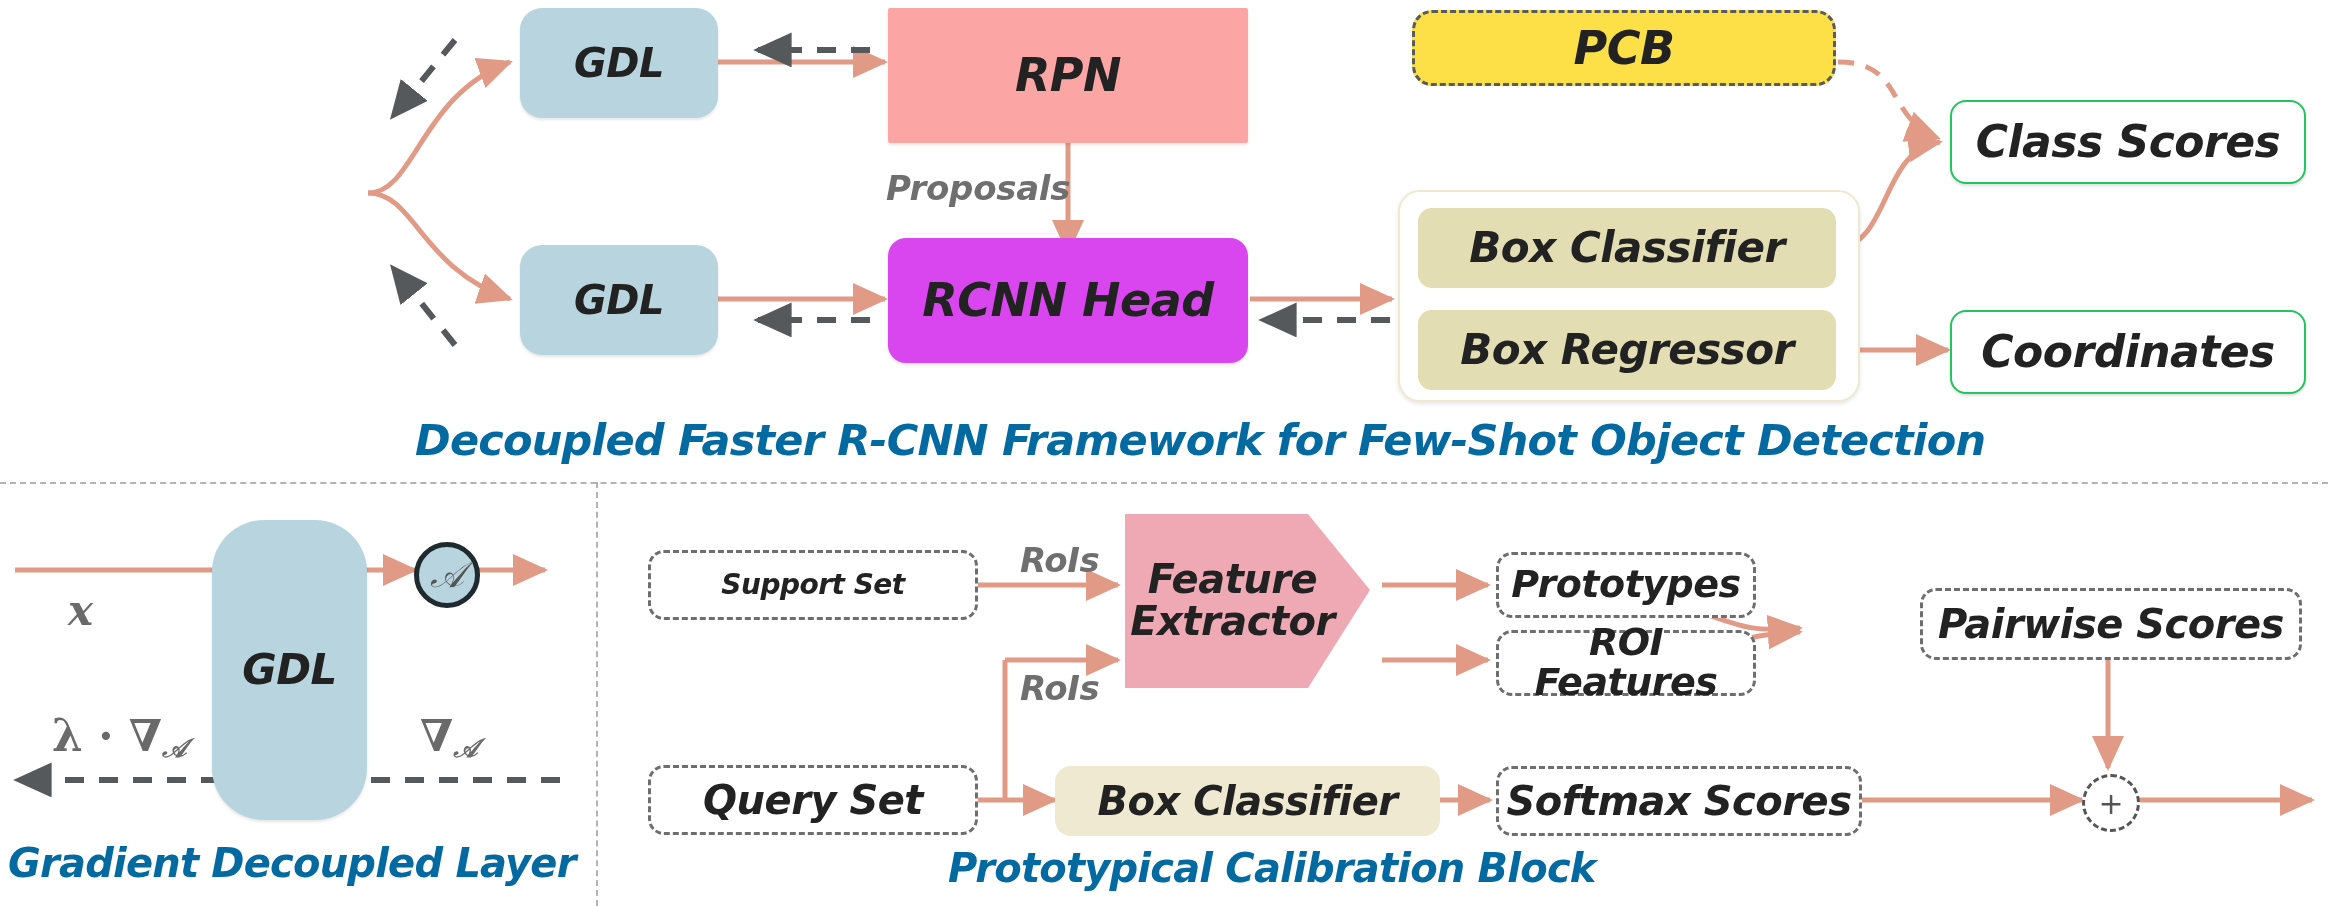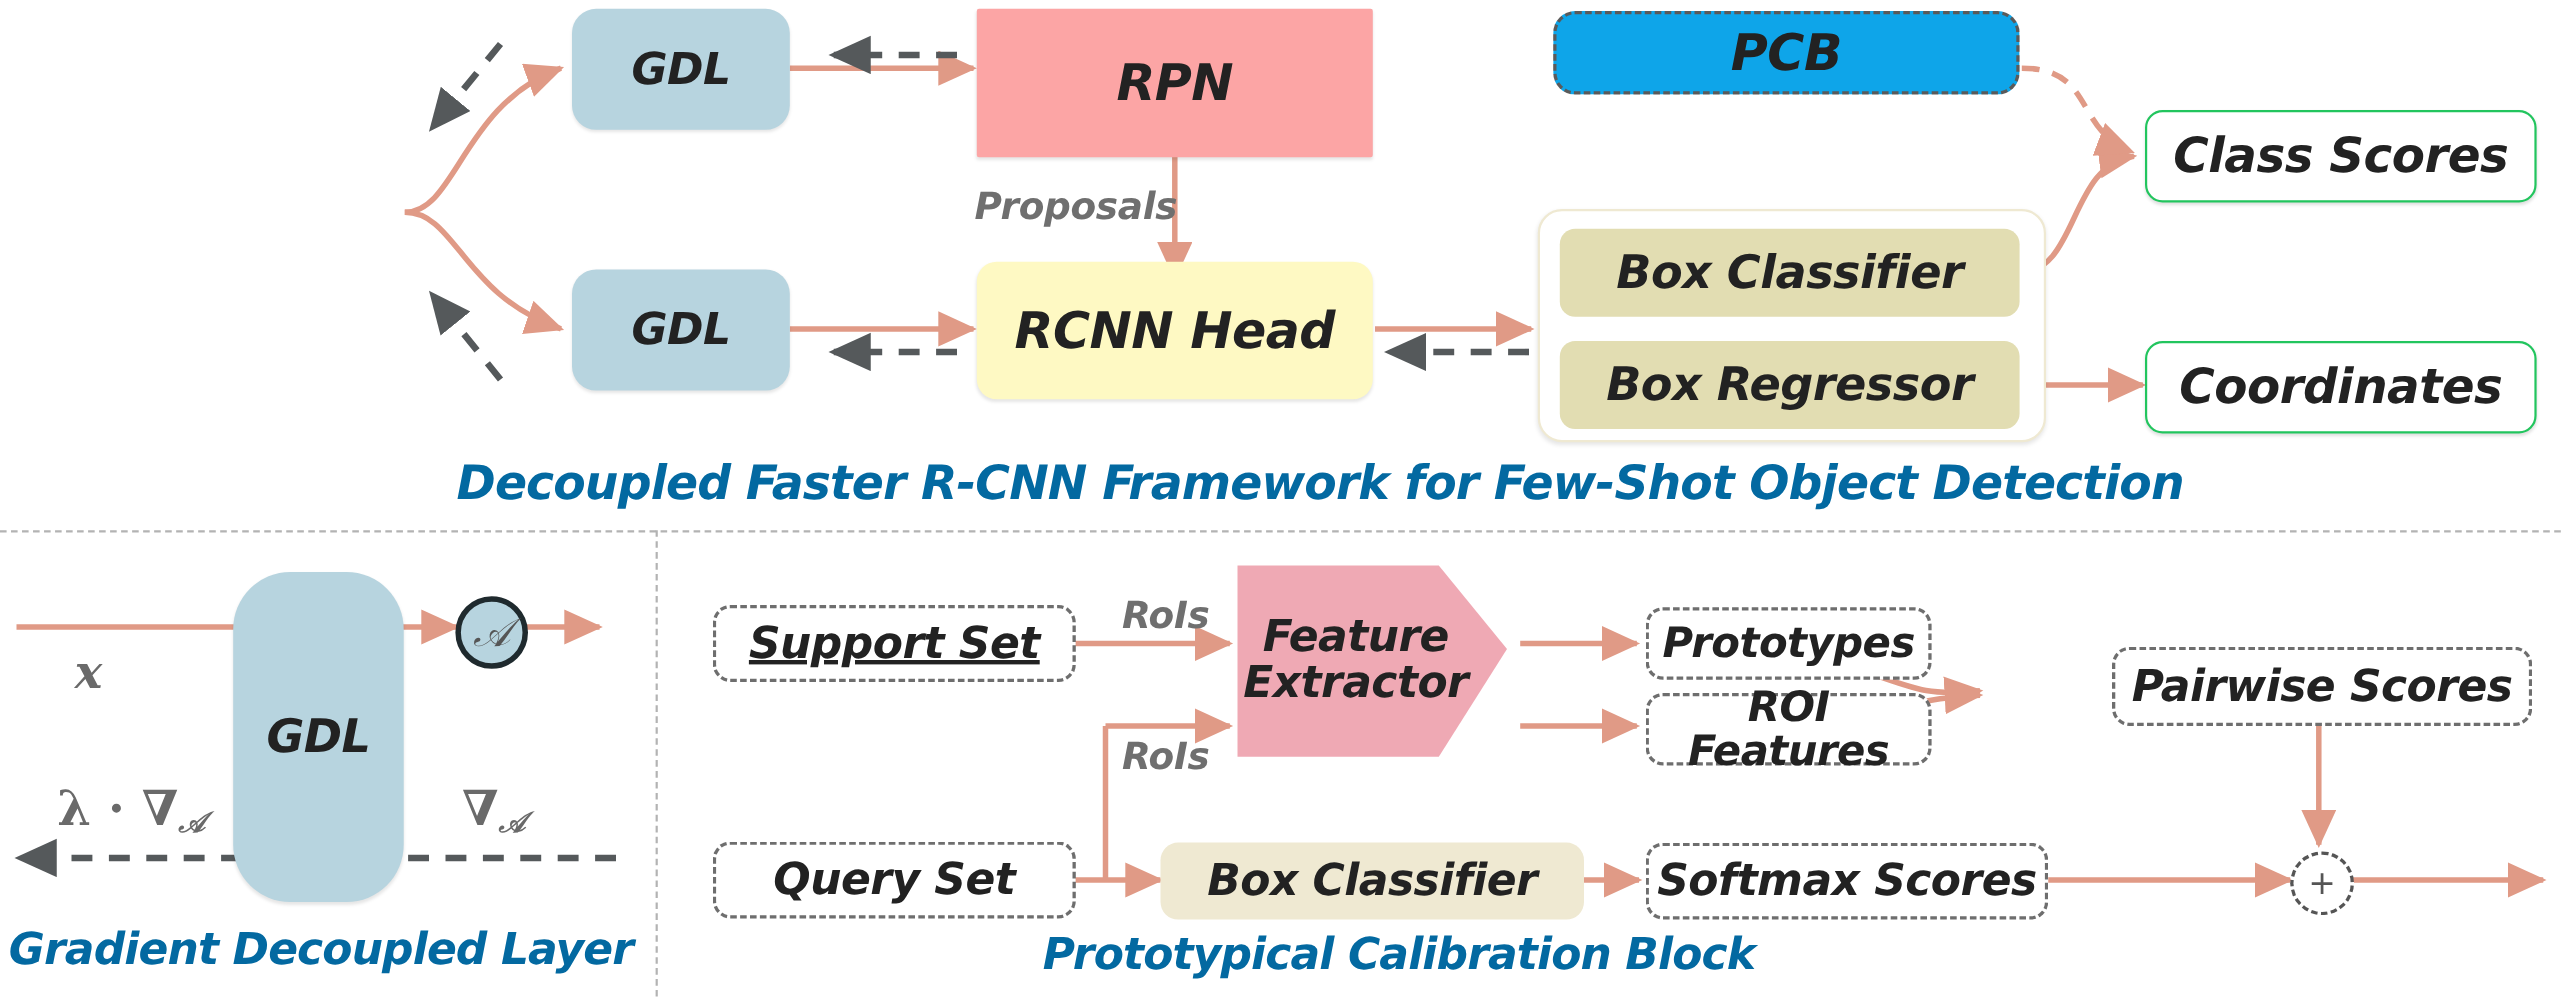--- a/index.html
+++ b/index.html
@@ -11,22 +11,22 @@
 
   
   .node{
     position:absolute;display:flex;align-items:center;justify-content:center;
     text-align:center;box-sizing:border-box;
     font-style:italic;font-weight:700;color:#222;
     letter-spacing:-0.5px;line-height:1.05;
   }
   .n-tan{background:#fca5a5;border-radius:2px;box-shadow:0 2px 3px rgba(0,0,0,.10);}
   .n-blue{background:#B7D4DF;border-radius:22px;box-shadow:0 2px 3px rgba(0,0,0,.10);}
-  .n-slate{background:#fef9c3;border-radius:18px;box-shadow:0 2px 3px rgba(0,0,0,.10);}
-  .n-pink{background:#0ea5e9;border-radius:20px;border:3.5px dashed #5a5a5a;}
+  .n-slate{background:#d946ef;border-radius:18px;box-shadow:0 2px 3px rgba(0,0,0,.10);}
+  .n-pink{background:#fde047;border-radius:20px;border:3.5px dashed #5a5a5a;}
   .n-white{background:#fff;border-radius:16px;border:2px solid #22c55e;box-shadow:0 2px 3px rgba(0,0,0,.13);}
   .n-dash{background:#fff;border-radius:16px;border:3px dashed #6e6e6e;}
   .n-cream{background:#EFE9D2;border-radius:16px;}
   .n-tan2{background:#E2DDB2;border-radius:14px;}
   .group-box{position:absolute;background:#fff;border:2.5px solid #EFE9D2;border-radius:22px;box-shadow:0 2px 4px rgba(0,0,0,.10);}
 
   
   .caption{
     position:absolute;font-style:italic;font-weight:700;color:#0369a1;
     white-space:nowrap;letter-spacing:-0.8px;
@@ -211,21 +211,21 @@
   </div>
 
   <div class="math" style="left:420px;top:710px;font-size:44px;">
     <span>∇</span><span style="font-size:26px;font-style:italic;vertical-align:-6px;">𝒜</span>
   </div>
 
   <div class="caption" style="left:8px;top:840px;font-size:40px;">
     <span>Gradient Decoupled Layer</span>
   </div>
 
-  <div class="node n-dash" style="left:648px;top:550px;width:330px;height:70px;font-size:40px;text-decoration:underline;">
+  <div class="node n-dash" style="left:648px;top:550px;width:330px;height:70px;font-size:28px;">
     <span>Support Set</span>
   </div>
 
   <div class="node n-dash" style="left:648px;top:765px;width:330px;height:70px;font-size:40px;">
     <span>Query Set</span>
   </div>
 
   <div class="node" style="left:1125px;top:540px;width:215px;height:120px;font-size:40px;flex-direction:column;background:transparent;">
     <span>Feature</span>
     <span>Extractor</span>

